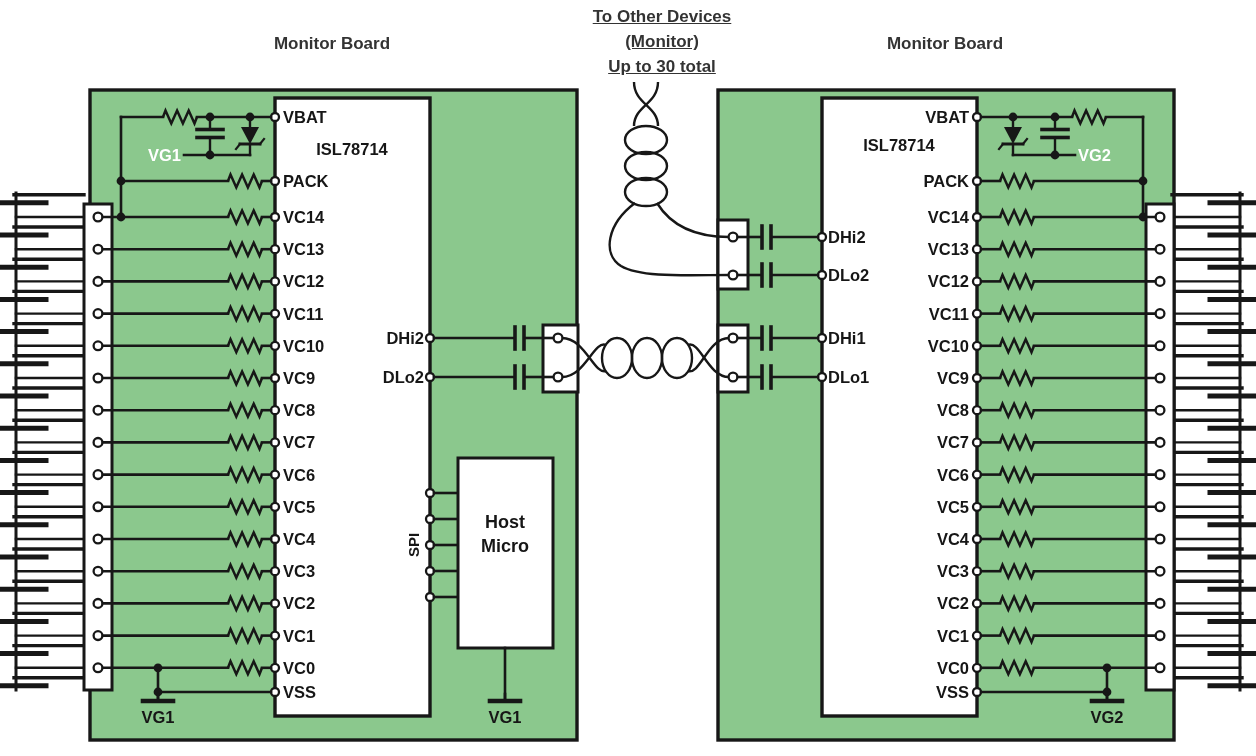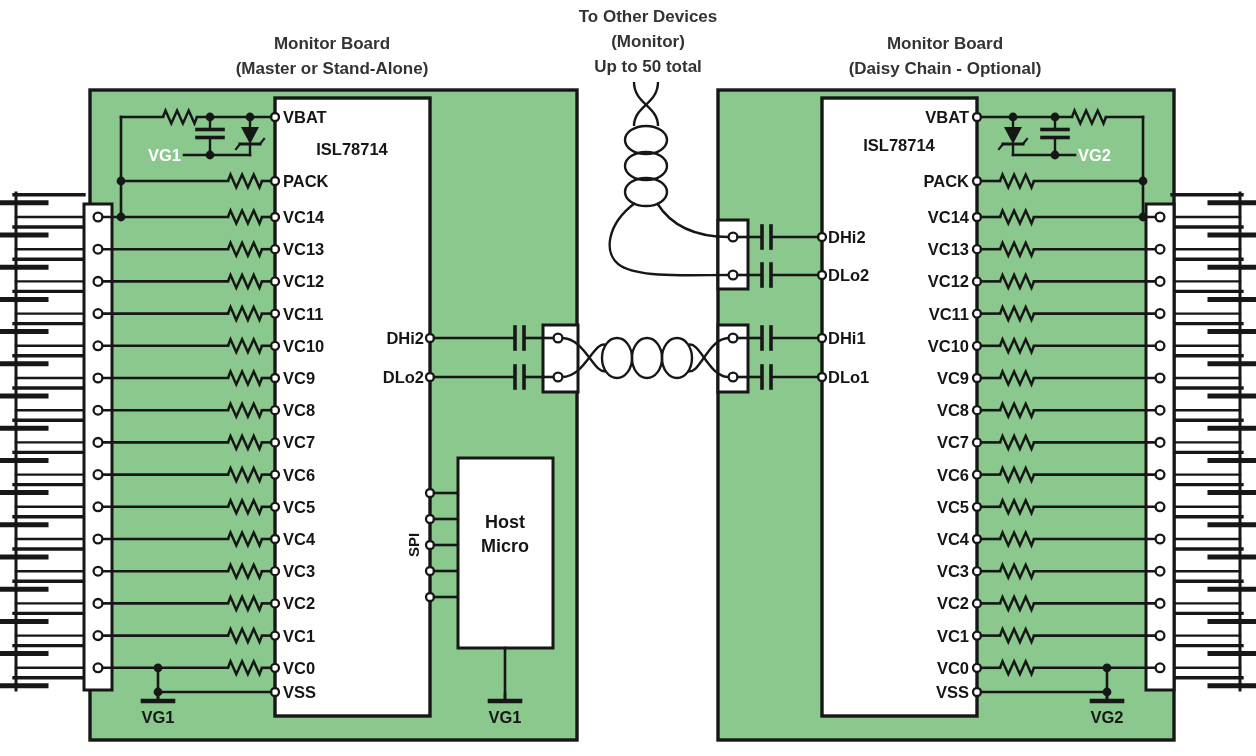--- a/index.html
+++ b/index.html
@@ -486,26 +486,24 @@
         <text x="505" y="546" text-anchor="middle" dominant-baseline="central" font-size="18" fill="#161616">Micro</text>
         <line x1="505" y1="648" x2="505" y2="698" stroke="#171717" stroke-width="2.6" stroke-linecap="square"></line>
         <line x1="505" y1="694" x2="505" y2="700" stroke="#171717" stroke-width="2.6" stroke-linecap="square"></line>
         <line x1="490" y1="701" x2="520" y2="701" stroke="#171717" stroke-width="4.6" stroke-linecap="square"></line>
         <text x="505" y="717" text-anchor="middle" dominant-baseline="central" font-size="16.5" fill="#161616">VG1</text>
       </g>
     </svg>
 
   <div class="title" style="left:332px;top:31px;">
     <div>Monitor Board</div>
-    <div>(Master or Stand-Alone)</div>
   </div>
 
-  <div class="title" style="left:648px;top:4px;">
+  <div class="title" style="left:662px;top:4px;text-decoration:underline;">
     <div>To Other Devices</div>
     <div>(Monitor)</div>
-    <div>Up to 50 total</div>
+    <div>Up to 30 total</div>
   </div>
 
   <div class="title" style="left:945px;top:31px;">
     <div>Monitor Board</div>
-    <div>(Daisy Chain - Optional)</div>
   </div>
 </div>
 
 </body></html>

